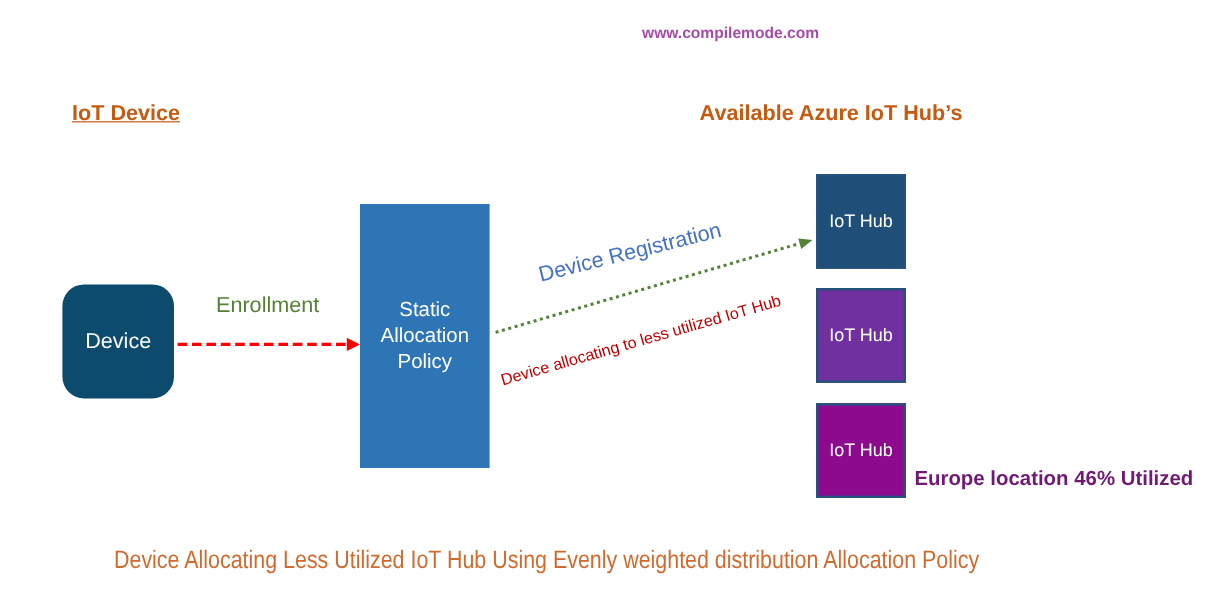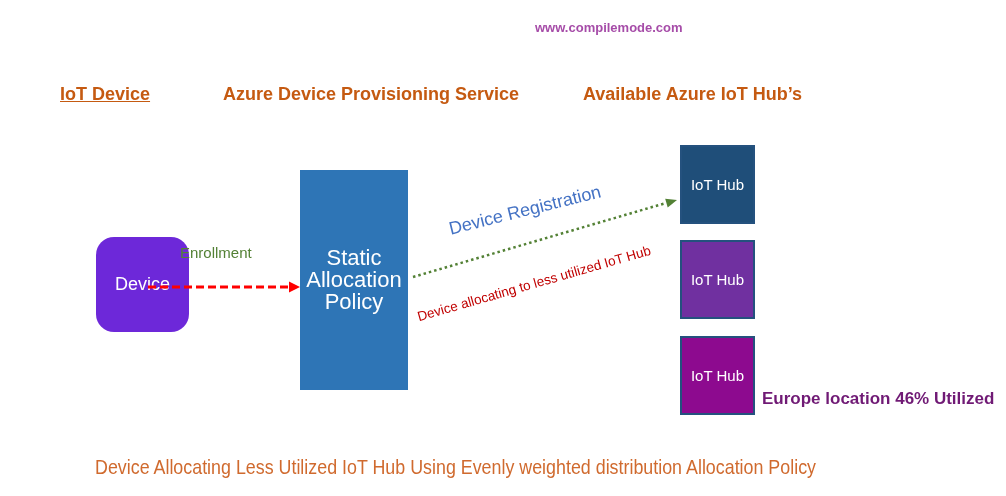--- a/index.html
+++ b/index.html
@@ -30,26 +30,26 @@
     width: 93px; height: 95px;
     border-radius: 18px;
     display: flex; align-items: center; justify-content: center;
     color: #ffffff; font-size: 18px;
   }
   .policy-box {
     left: 300px; top: 170px;
     width: 108px; height: 220px;
     display: flex; align-items: center; justify-content: center;
     text-align: center;
-    color: #ffffff; font-size: 22px; line-height: 22px;
+    color: #ffffff; font-size: 17px; line-height: 22px;
   }
   .arrows { left: 0; top: 0; width: 1006px; height: 496px; pointer-events: none; }
   .enroll-label {
     left: 180px; top: 244px;
-    font-size: 15px; white-space: nowrap;
+    font-size: 18px; white-space: nowrap;
   }
   .reg-label {
     left: 447px; top: 200px;
     font-size: 18px; white-space: nowrap;
     transform: rotate(-14deg);
   }
   .alloc-label {
     left: 413px; top: 276px;
     font-size: 13.5px; white-space: nowrap;
     transform: rotate(-16deg);
@@ -80,24 +80,23 @@
   }
 </style>
 </head>
 <body>
 
 <div class="stage">
 
   <div class="abs watermark" style="color: rgb(166, 76, 168);">www.compilemode.com</div>
 
   <div class="abs hdr hdr-left" style="color: rgb(197, 90, 17);">IoT Device</div>
-  <div class="abs hdr hdr-center" style="color: rgb(197, 90, 17);">Azure Device Provisioning Service</div>
   <div class="abs hdr hdr-right" style="color: rgb(197, 90, 17);">Available Azure IoT Hub’s</div>
 
-  <div class="abs device-box" style="background: #6d28d9; margin-left: 44px;">
+  <div class="abs device-box" style="background: #0c4a6e;">
     <span>Device</span>
   </div>
 
   <div class="abs policy-box" style="background: rgb(46, 117, 182);">
     <span>Static Allocation Policy</span>
   </div>
 
   <svg class="abs arrows" viewBox="0 0 1006 496" xmlns="http://www.w3.org/2000/svg">
     <line x1="148" y1="287" x2="289" y2="287" stroke-width="2.8" stroke-dasharray="8 4" fill="none" style="stroke: rgb(255, 0, 0);"></line>
     <polygon points="300,287 289,281.5 289,292.5" style="fill: rgb(255, 0, 0);"></polygon>

